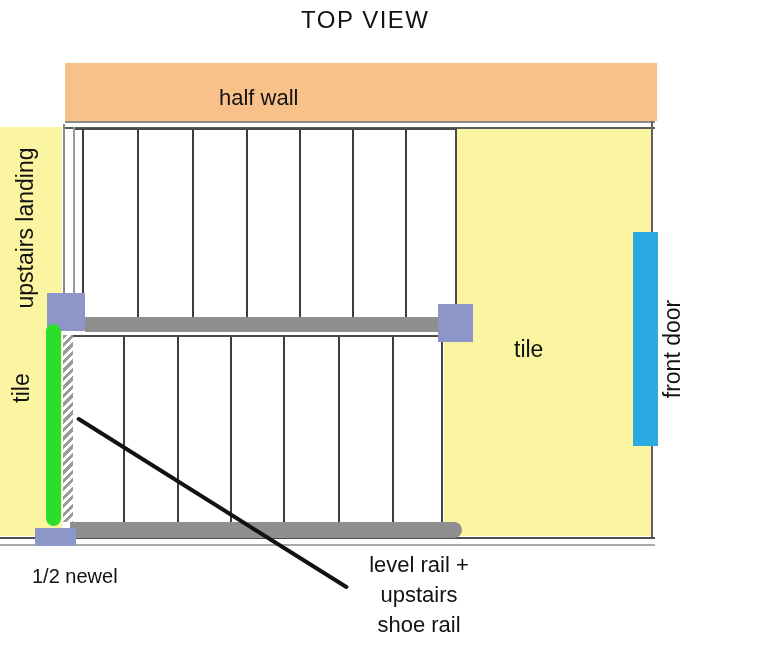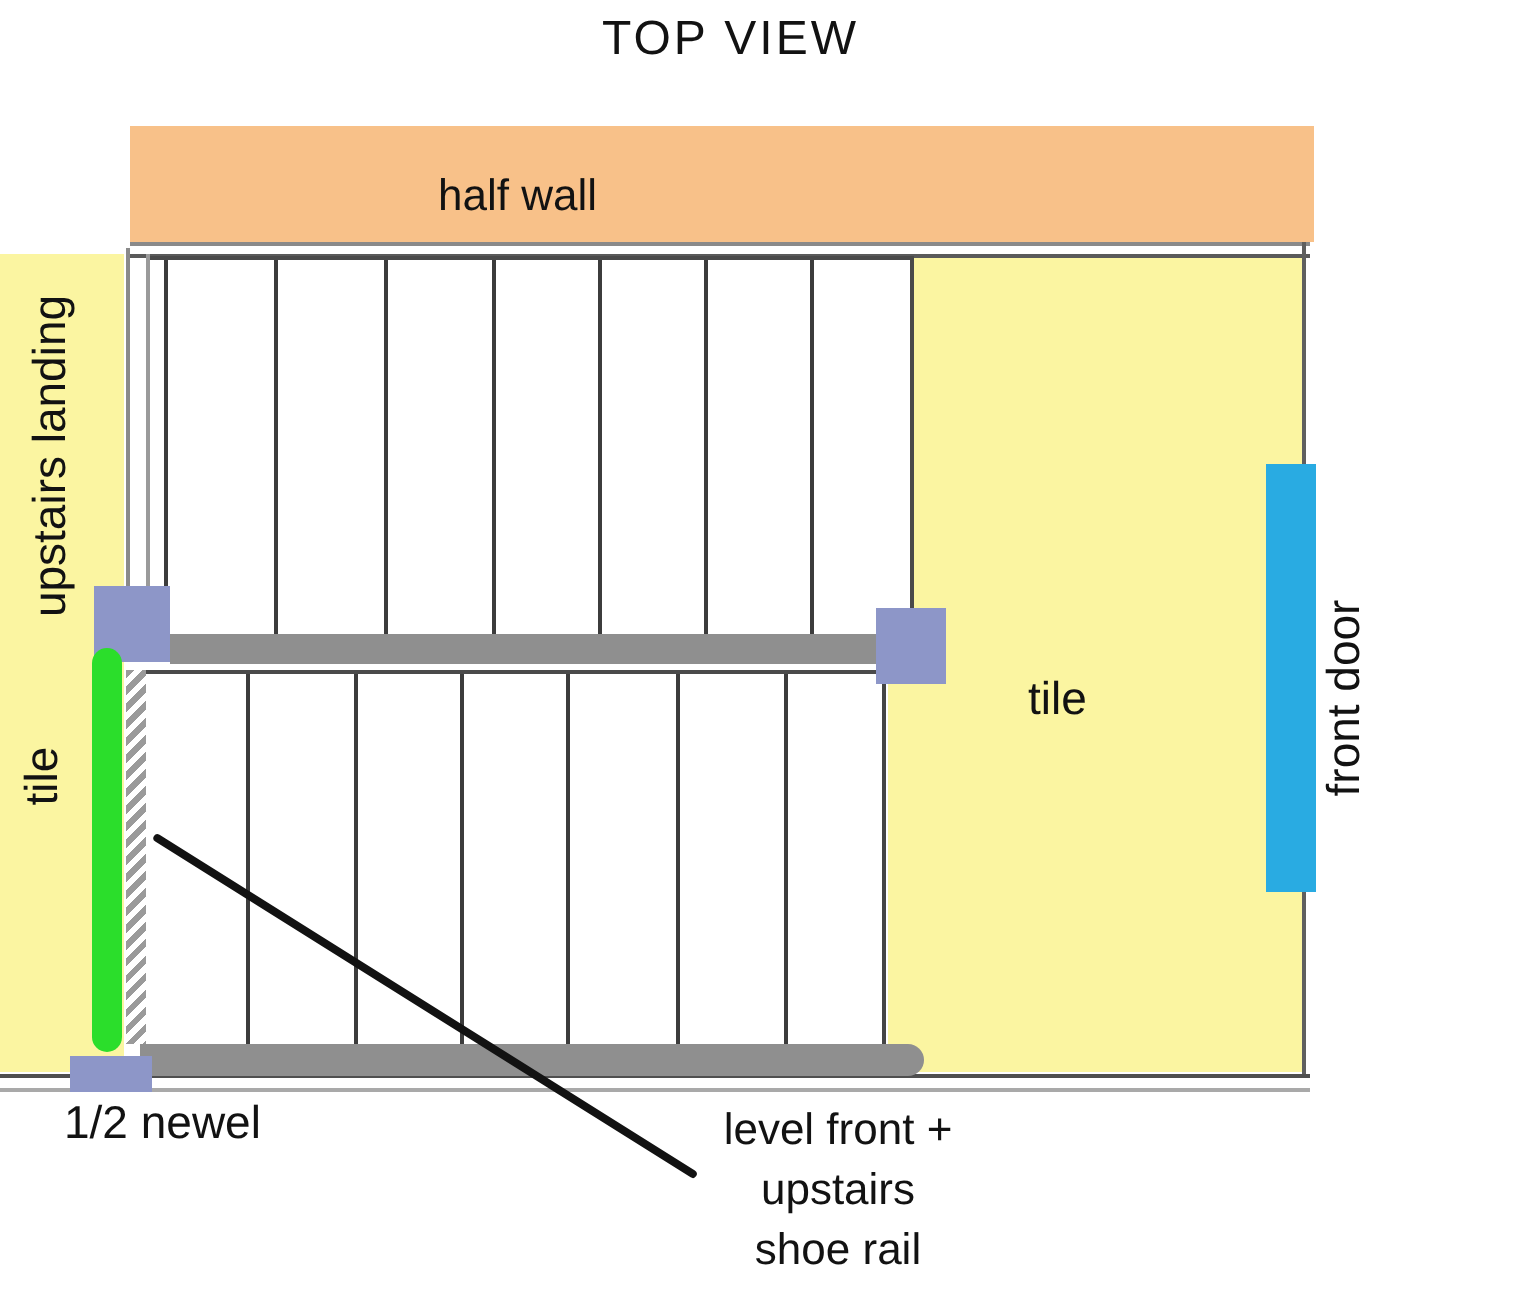--- a/index.html
+++ b/index.html
@@ -60,21 +60,21 @@
   #newel-right{left:438px;top:304px;width:35px;height:38px;}
   #newel-bottom{left:35px;top:528px;width:41px;height:18px;}
   
   #green-rail{left:46px;top:324px;width:15px;height:202px;border-radius:8px;}
   
   #front-door{left:633px;top:232px;width:25px;height:214px;}
   #front-door-label{left:672px;top:349px;font-size:23px;}
   
   #annotation-line{left:77px;top:416px;width:320px;height:4px;
     transform-origin:0 50%;transform:rotate(32.1deg);border-radius:2px;}
-  #newel-note{left:32px;top:546px;font-size:23px;line-height:31px;text-align:right;}
+  #newel-note{left:32px;top:561px;font-size:20px;line-height:31px;text-align:right;}
   #rail-note{left:340px;top:550px;width:158px;font-size:22px;line-height:30px;text-align:center;}
   .note-line{display:block;}
 </style>
 </head>
 <body>
 
 <div id="plan">
 
   <div id="title" class="label">TOP VIEW</div>
 
@@ -124,18 +124,18 @@
   <div id="upstairs-landing-label" class="label rot">upstairs landing</div>
   <div id="tile-left-label" class="label rot">tile</div>
   <div id="tile-right-label" class="label">tile</div>
 
   <div id="annotation-line" class="abs" style="background: rgb(18, 18, 18);"></div>
 
   <div id="newel-note" class="label">
     <span class="note-line">1/2 newel</span>
   </div>
   <div id="rail-note" class="label">
-    <span class="note-line">level front +</span>
+    <span class="note-line">level rail +</span>
     <span class="note-line">upstairs</span>
     <span class="note-line">shoe rail</span>
   </div>
 
 </div>
 
 </body></html>

